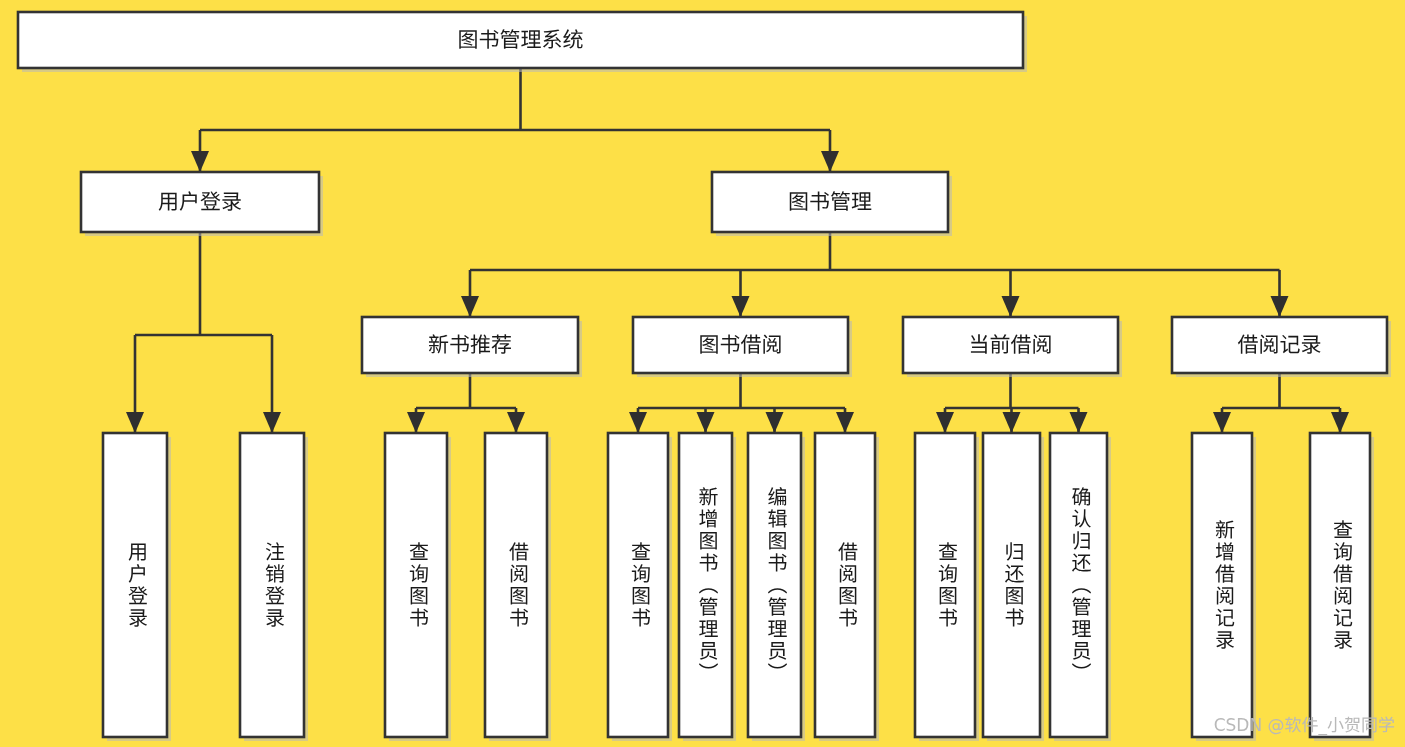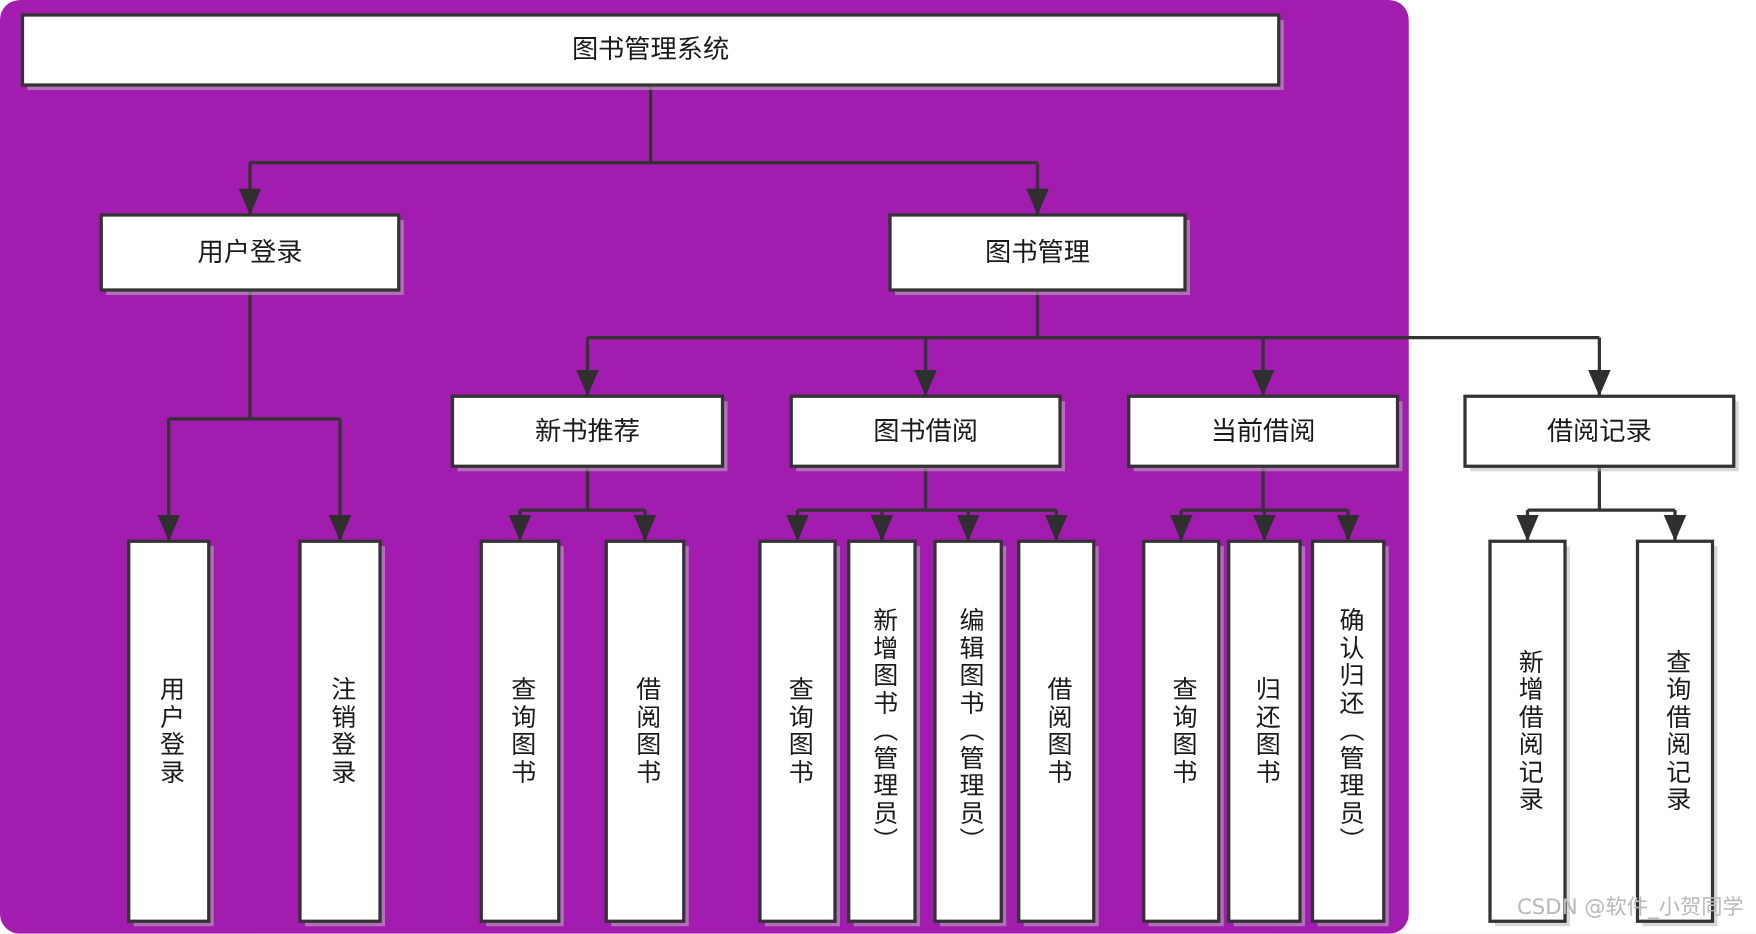--- a/index.html
+++ b/index.html
@@ -9,24 +9,23 @@
     background: #ffffff;
   }
   body {
     width: 1405px;
     height: 747px;
     overflow: hidden;
     font-family: "DejaVu Sans", "Liberation Sans", sans-serif;
   }
   #diagram-root {
     position: relative;
-    width: 1127px;
+    width: 1405px;
     height: 747px;
-    background: #a21caf;
-    border-radius: 16px;
+    background: #fde047;
   }
   svg.diagram {
     display: block;
     width: 1405px;
     height: 747px;
   }
   .node-box {
     fill: #ffffff;
     stroke: #333333;
     stroke-width: 2.6;

